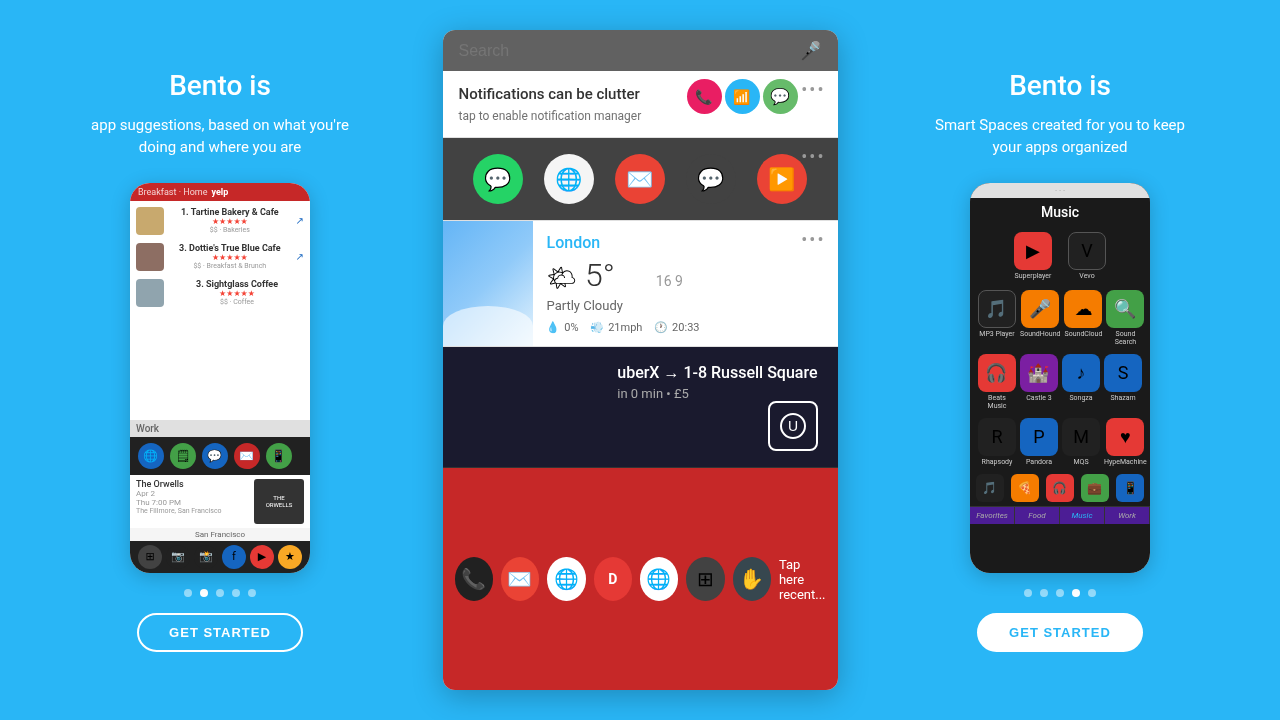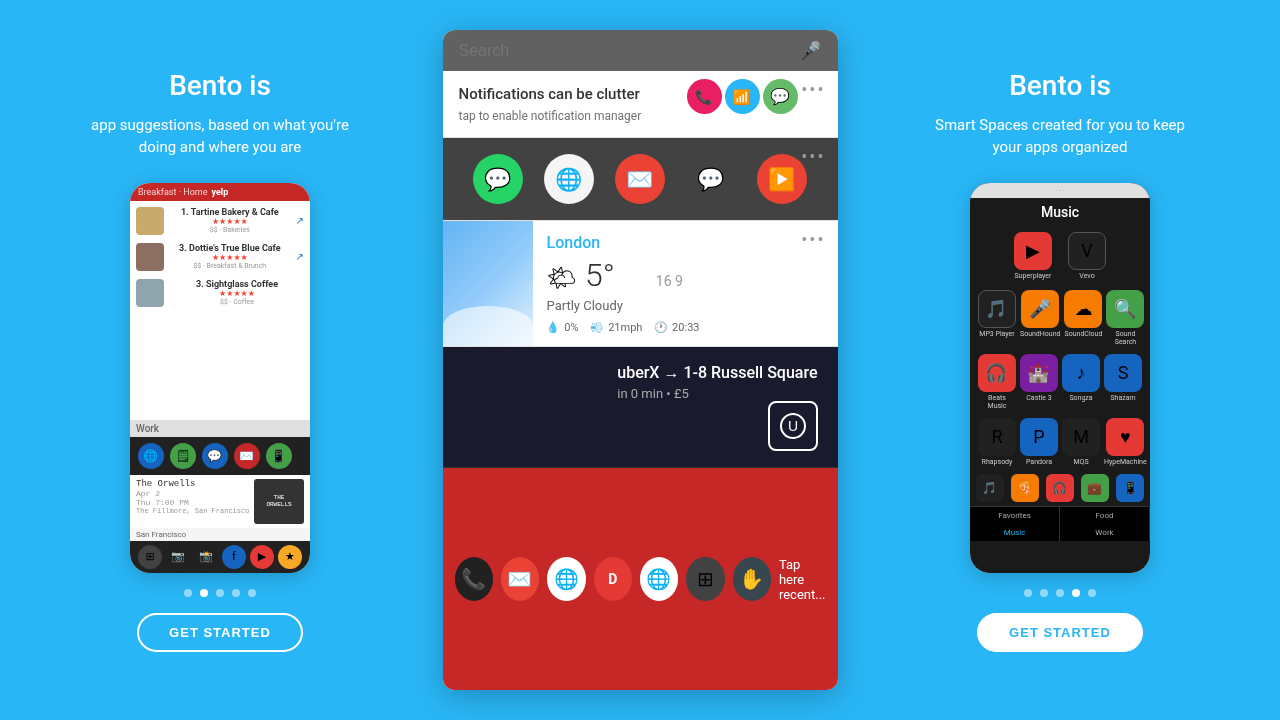--- a/index.html
+++ b/index.html
@@ -403,21 +403,20 @@
       border-radius: 50%;
       display: flex;
       align-items: center;
       justify-content: center;
       font-size: 12px;
     }
     .lp-event-area {
       background: white;
       display: flex;
       padding: 4px 6px;
-      font-family: Liberation Mono, monospace;
     }
     .lp-event-info { flex: 1; }
     .lp-event-name { font-size: 9px; color: #333; font-weight: 500; }
     .lp-event-date { font-size: 8px; color: #999; }
     .lp-event-venue { font-size: 7px; color: #999; }
     .lp-event-img {
       width: 50px;
       height: 45px;
       background: #333;
       border-radius: 3px;
@@ -426,21 +425,21 @@
       justify-content: center;
       color: white;
       font-size: 7px;
       text-align: center;
     }
     .lp-sf-bar {
       background: #f5f5f5;
       padding: 2px 6px;
       font-size: 8px;
       color: #666;
-      text-align: left;
+      text-align: center;
     }
     .lp-bottom-icons {
       background: #212121;
       display: flex;
       gap: 4px;
       padding: 4px 6px;
       justify-content: center;
     }
     .lp-bottom-icon {
       width: 24px;
@@ -496,23 +495,24 @@
       justify-content: center;
       font-size: 18px;
     }
     .rp-app-label {
       font-size: 7px;
       color: #ccc;
       text-align: center;
     }
     .rp-bottom-tabs {
       display: grid;
-      grid-template-columns: repeat(2, 1fr);
-      background: #000000;
+      grid-template-columns: repeat(4, 1fr);
+      background: #4c1d95;
       border-top: 1px solid #333;
+      font-style: italic;
     }
     .rp-tab {
       padding: 4px;
       text-align: center;
       font-size: 8px;
       color: #aaa;
       border-right: 1px solid #333;
     }
     .rp-tab.active { color: #29b6f6; }
 

